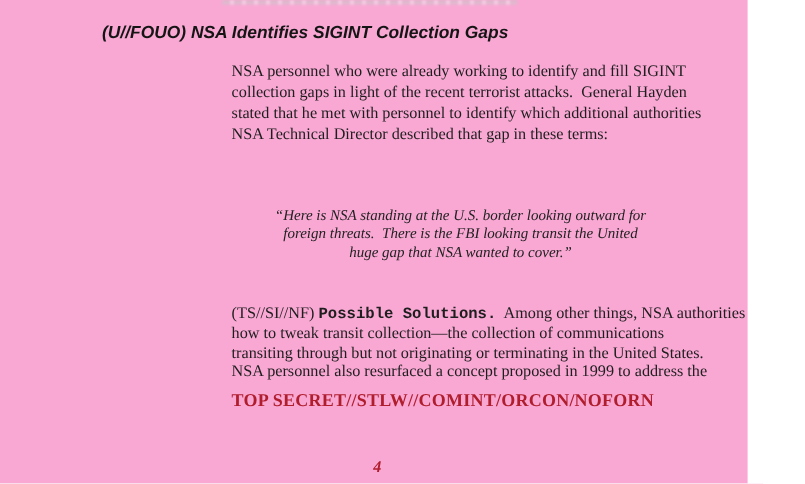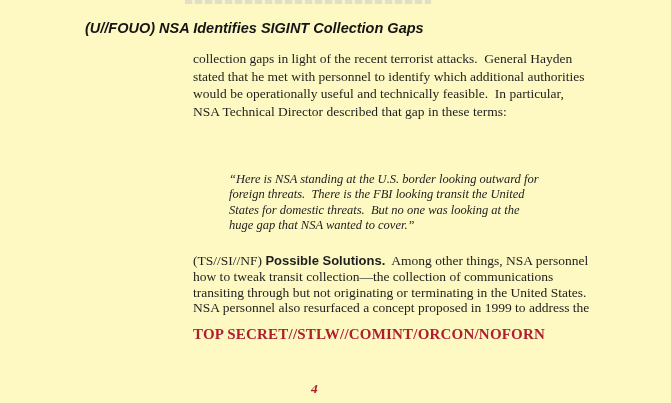--- a/index.html
+++ b/index.html
@@ -2,23 +2,23 @@
 <html><head>
 <meta charset="utf-8">
 <style>
   html, body {
     margin: 0;
     padding: 0;
     background: #ffffff;
   }
   .page {
     position: relative;
-    width: 671px;
+    width: 623px;
     height: 403px;
-    background: #fef9c3;
+    background: #f9a8d4;
     overflow: hidden;
     font-family: "Liberation Serif", serif;
     color: #1e1e1e;
   }
   
   .top-artifact {
     position: absolute;
     left: 185px;
     top: 0;
     width: 246px;
@@ -55,28 +55,29 @@
     position: absolute;
     left: 229px;
     top: 172px;
     font-size: 12.5px;
     font-style: italic;
     color: #222222;
   }
   .quote .line {
     white-space: pre;
     line-height: 15.3px;
+    text-align: center;
   }
   .para2 {
     top: 253px;
     font-size: 13.5px;
   }
   .para2 .line { line-height: 15.8px; }
   .bold-sans {
-    font-family: Liberation Sans, sans-serif;
+    font-family: Liberation Mono, monospace;
     font-weight: 700;
     font-size: 13px;
   }
   .classification {
     position: absolute;
     left: 193px;
     top: 326px;
     font-family: "Liberation Serif", serif;
     font-size: 15px;
     font-weight: 700;
@@ -96,35 +97,34 @@
 </head>
 <body>
 
 <div class="page">
 
   <div class="top-artifact"></div>
 
   <h1 class="heading">(U//FOUO) NSA Identifies SIGINT Collection Gaps</h1>
 
   <div class="para para1">
+    <div class="line">NSA personnel who were already working to identify and fill SIGINT</div>
     <div class="line">collection gaps in light of the recent terrorist attacks.  General Hayden</div>
     <div class="line">stated that he met with personnel to identify which additional authorities</div>
-    <div class="line">would be operationally useful and technically feasible.  In particular,</div>
     <div class="line">NSA Technical Director described that gap in these terms:</div>
   </div>
 
   <div class="quote">
     <div class="line">“Here is NSA standing at the U.S. border looking outward for</div>
     <div class="line">foreign threats.  There is the FBI looking transit the United</div>
-    <div class="line">States for domestic threats.  But no one was looking at the</div>
     <div class="line">huge gap that NSA wanted to cover.”</div>
   </div>
 
   <div class="para para2">
-    <div class="line"><span>(TS//SI//NF) </span><span class="bold-sans">Possible Solutions.</span><span>  Among other things, NSA personnel</span></div>
+    <div class="line"><span>(TS//SI//NF) </span><span class="bold-sans">Possible Solutions.</span><span>  Among other things, NSA authorities</span></div>
     <div class="line">how to tweak transit collection—the collection of communications</div>
     <div class="line">transiting through but not originating or terminating in the United States.</div>
     <div class="line">NSA personnel also resurfaced a concept proposed in 1999 to address the</div>
   </div>
 
   <div class="classification" style="color: rgb(176, 30, 46);">TOP SECRET//STLW//COMINT/ORCON/NOFORN</div>
 
   <div class="page-number" style="color: rgb(176, 30, 46);">4</div>
 
 </div>

